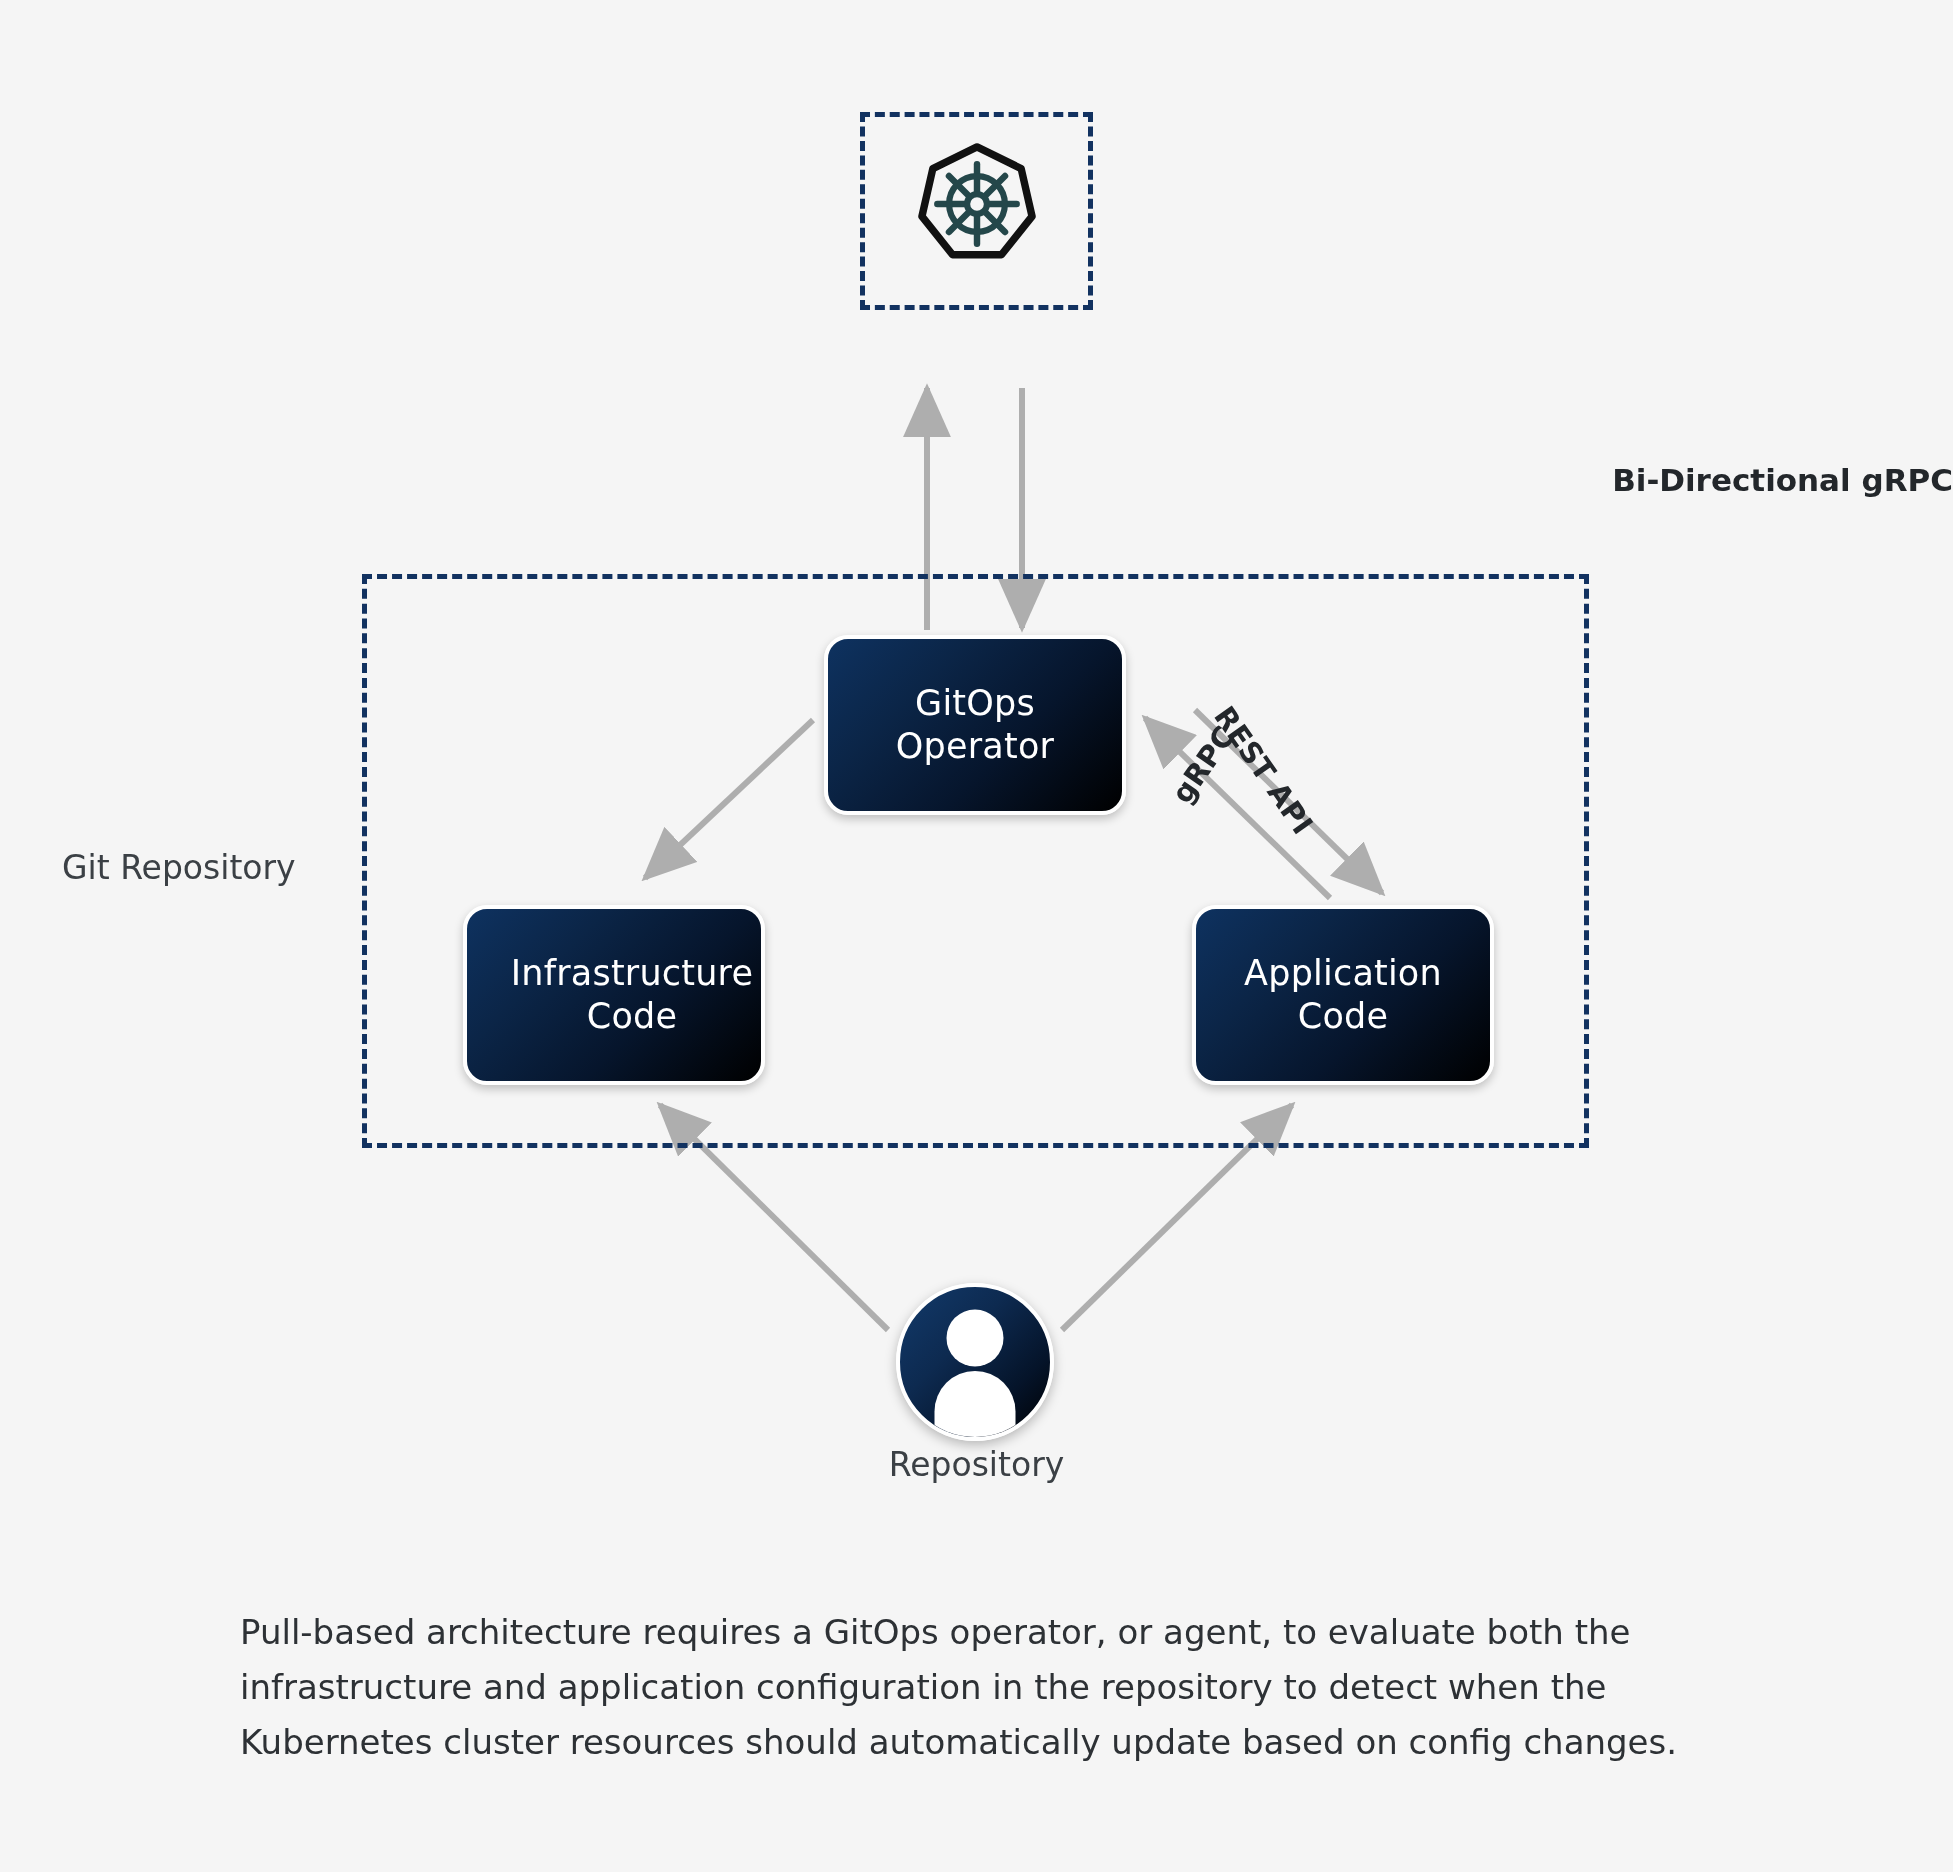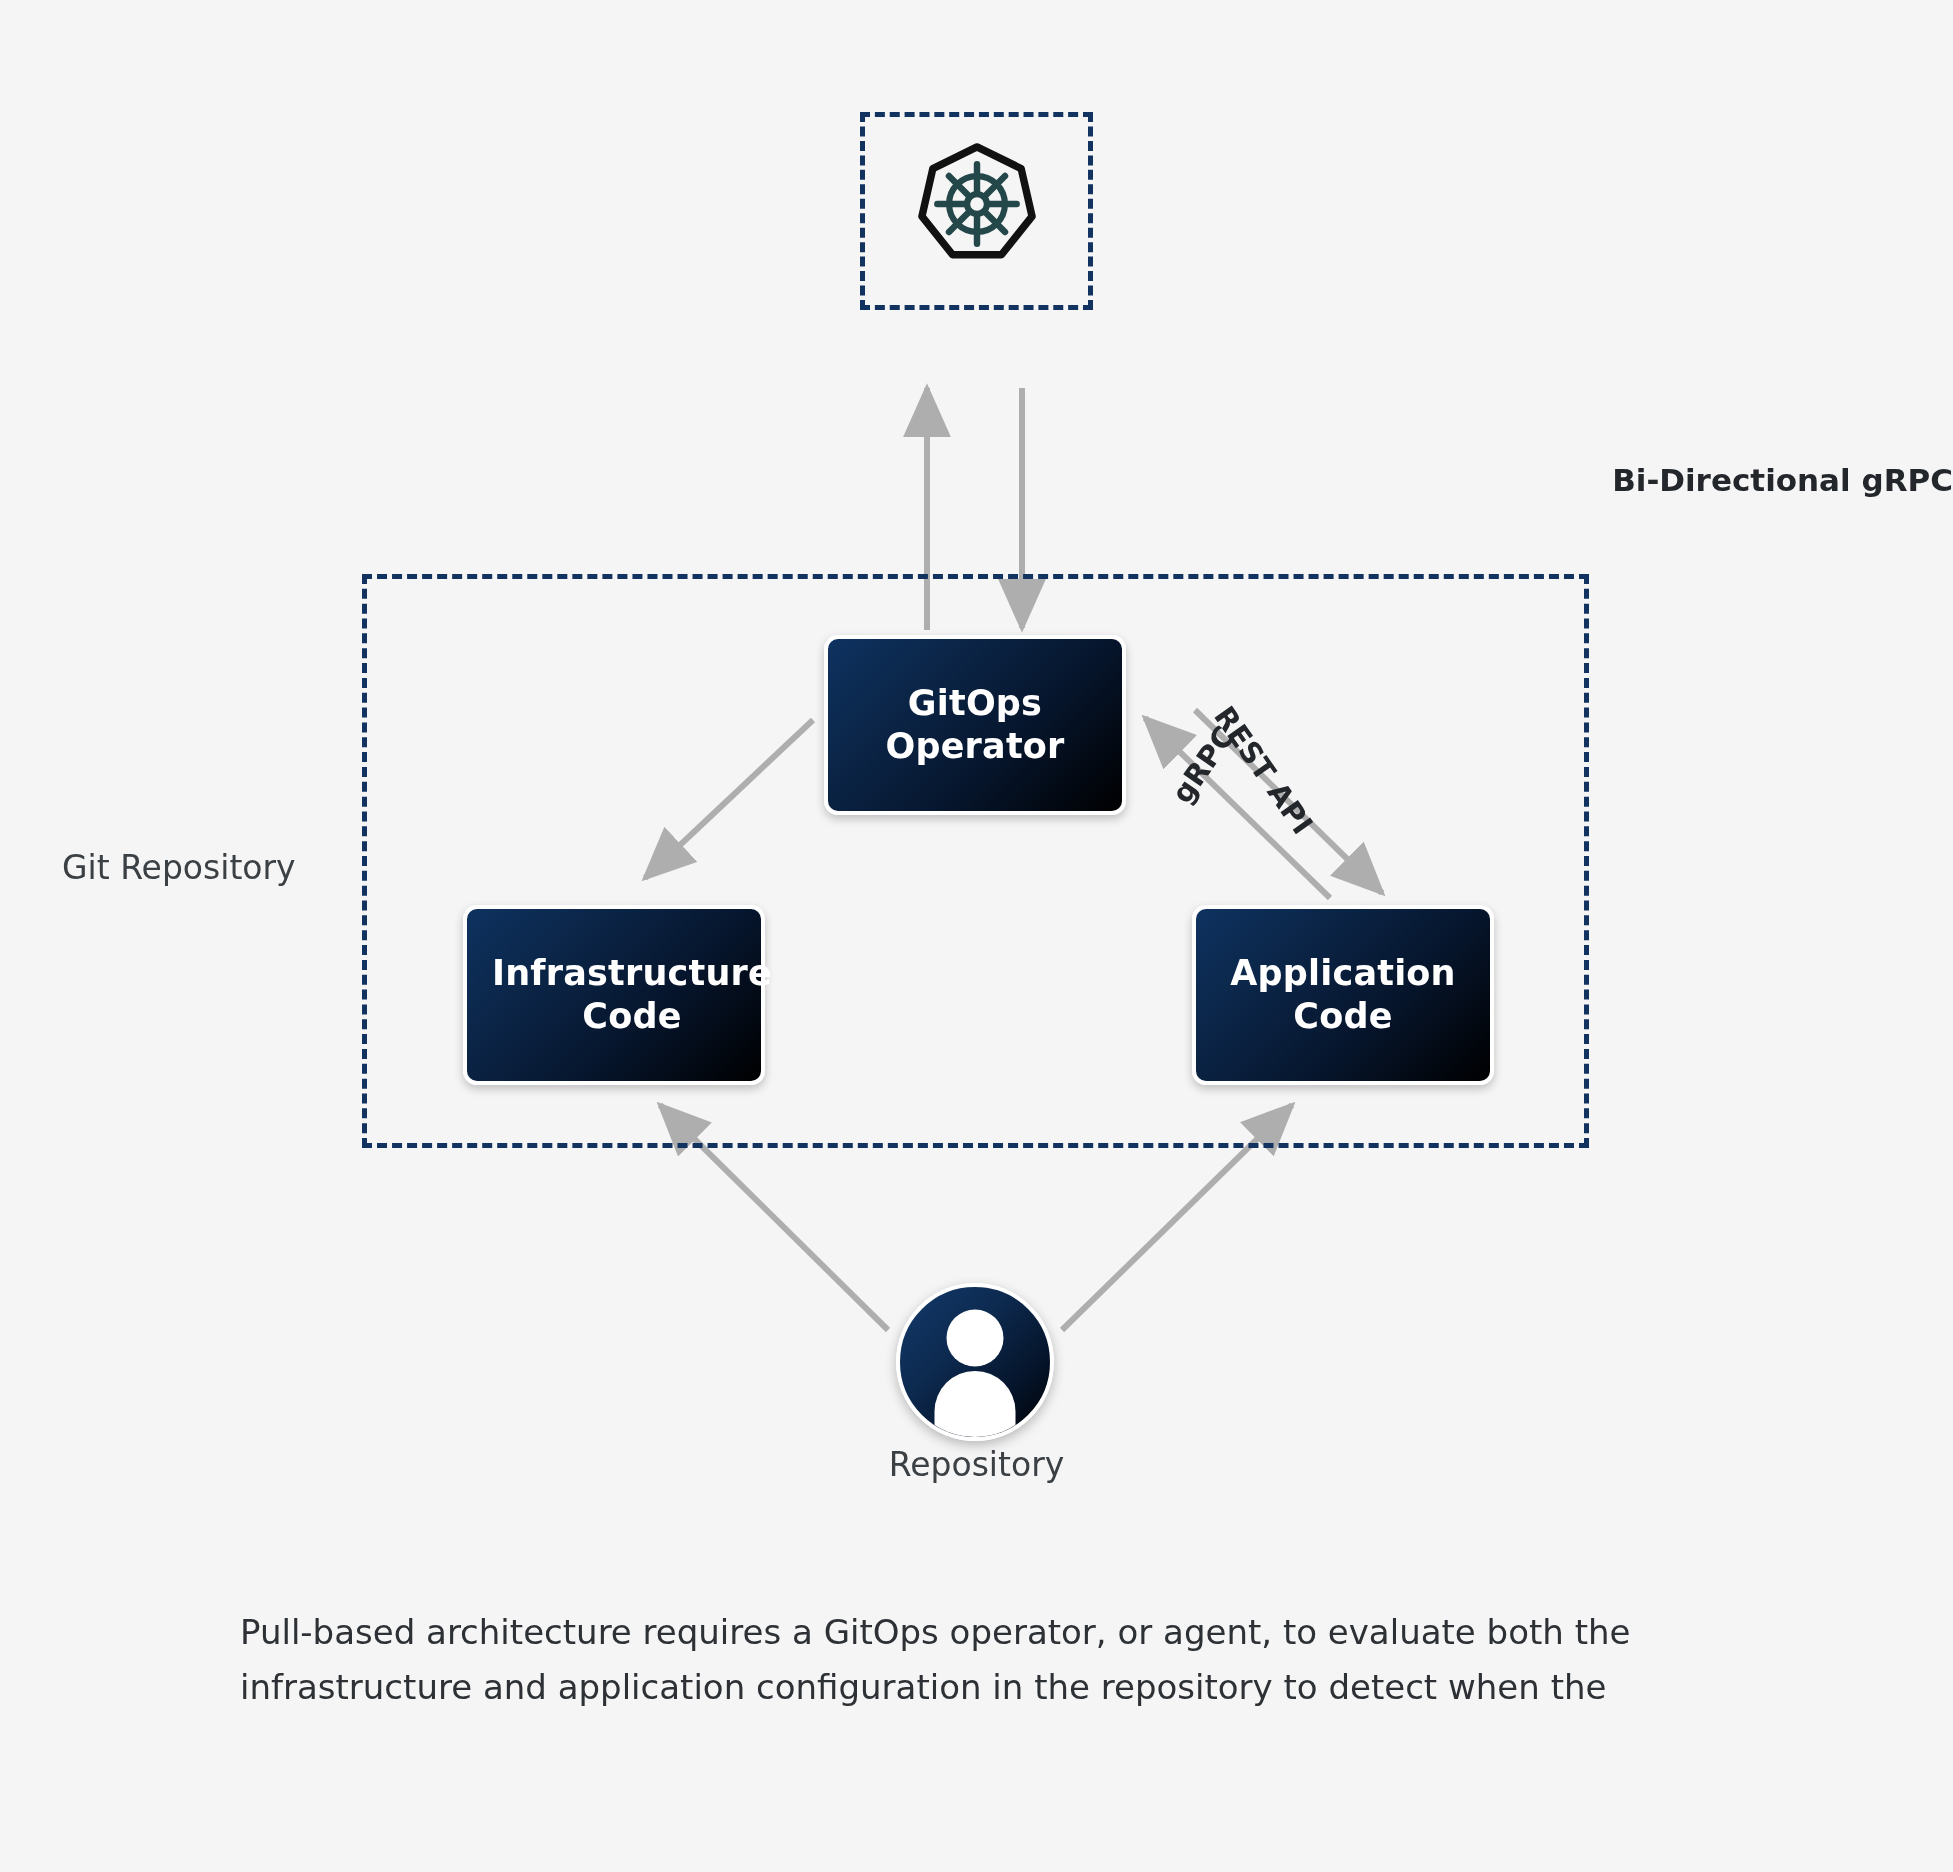--- a/index.html
+++ b/index.html
@@ -47,32 +47,32 @@
     left: 362px;
     top: 574px;
     width: 1227px;
     height: 574px;
   }
 
   
   .node {
     position: absolute;
     box-sizing: border-box;
-    border-radius: 14px;
+    border-radius: 24px;
     border: 4px solid #ffffff;
     background: linear-gradient(135deg, #0e3260 0%, #0b2547 30%, #06152c 62%, #000000 100%);
     box-shadow: 0 4px 10px rgba(0,0,0,0.22);
     display: flex;
     align-items: center;
     justify-content: center;
     text-align: center;
     color: #ffffff;
     font-size: 35px;
     line-height: 1.22;
-    font-weight: 700;
+    font-weight: 400;
     letter-spacing: 0.2px;
   }
   #node-gitops {
     left: 824px;
     top: 635px;
     width: 302px;
     height: 180px;
   }
   #node-infra {
     left: 463px;
@@ -261,15 +261,16 @@
     <svg viewBox="0 0 100 100">
       <circle cx="50" cy="34" r="19" fill="#ffffff"></circle>
       <path d="M50 56 a27 27 0 0 1 27 27 v20 h-54 v-20 a27 27 0 0 1 27 -27 z" fill="#ffffff"></path>
     </svg>
   </div>
   <div id="label-dev" class="caption-label">Repository</div>
 
   <div id="caption">
     <p>Pull-based architecture requires a GitOps operator, or agent, to evaluate both the</p>
     <p>infrastructure and application configuration in the repository to detect when the</p>
+    <p>Kubernetes cluster resources should automatically update based on config changes.</p>
   </div>
 
 </div>
 
 </body></html>

